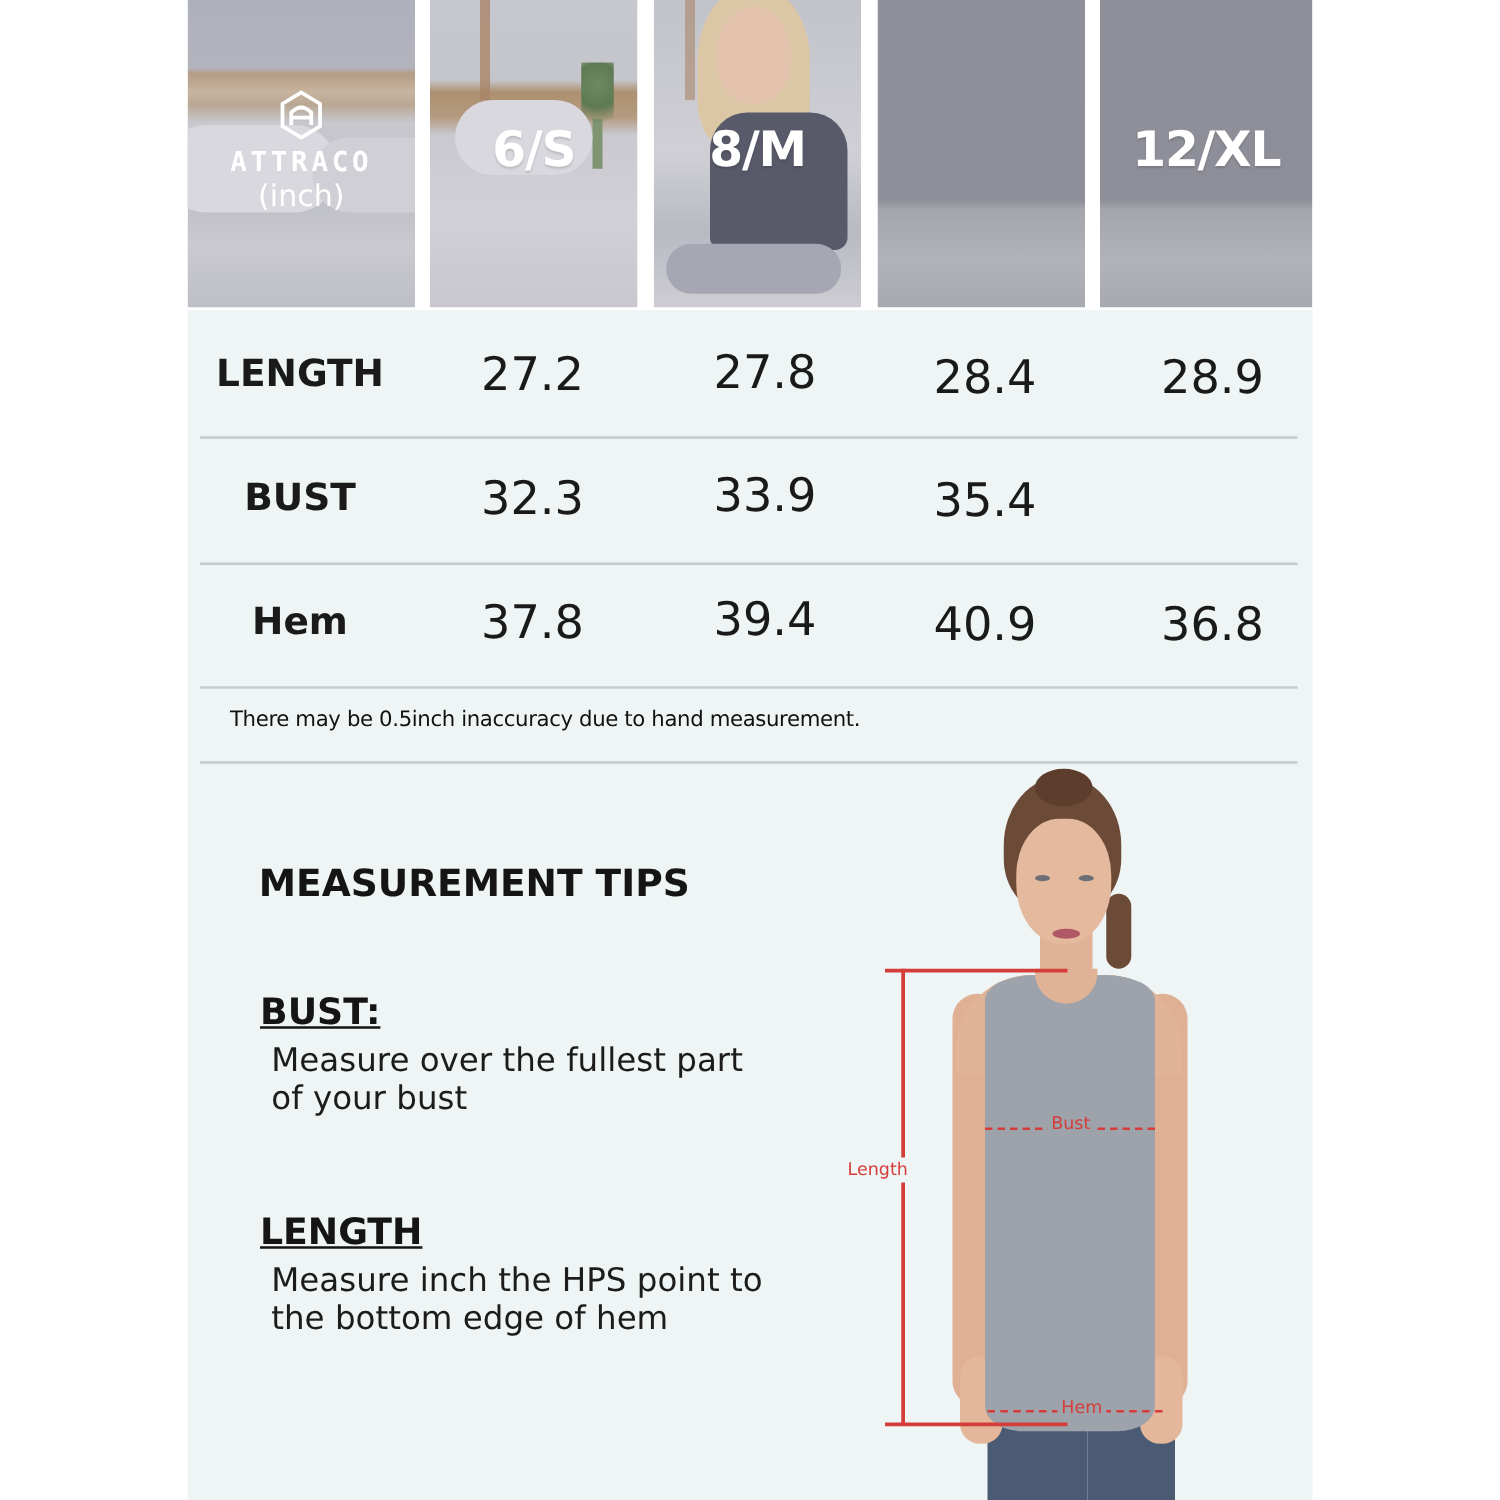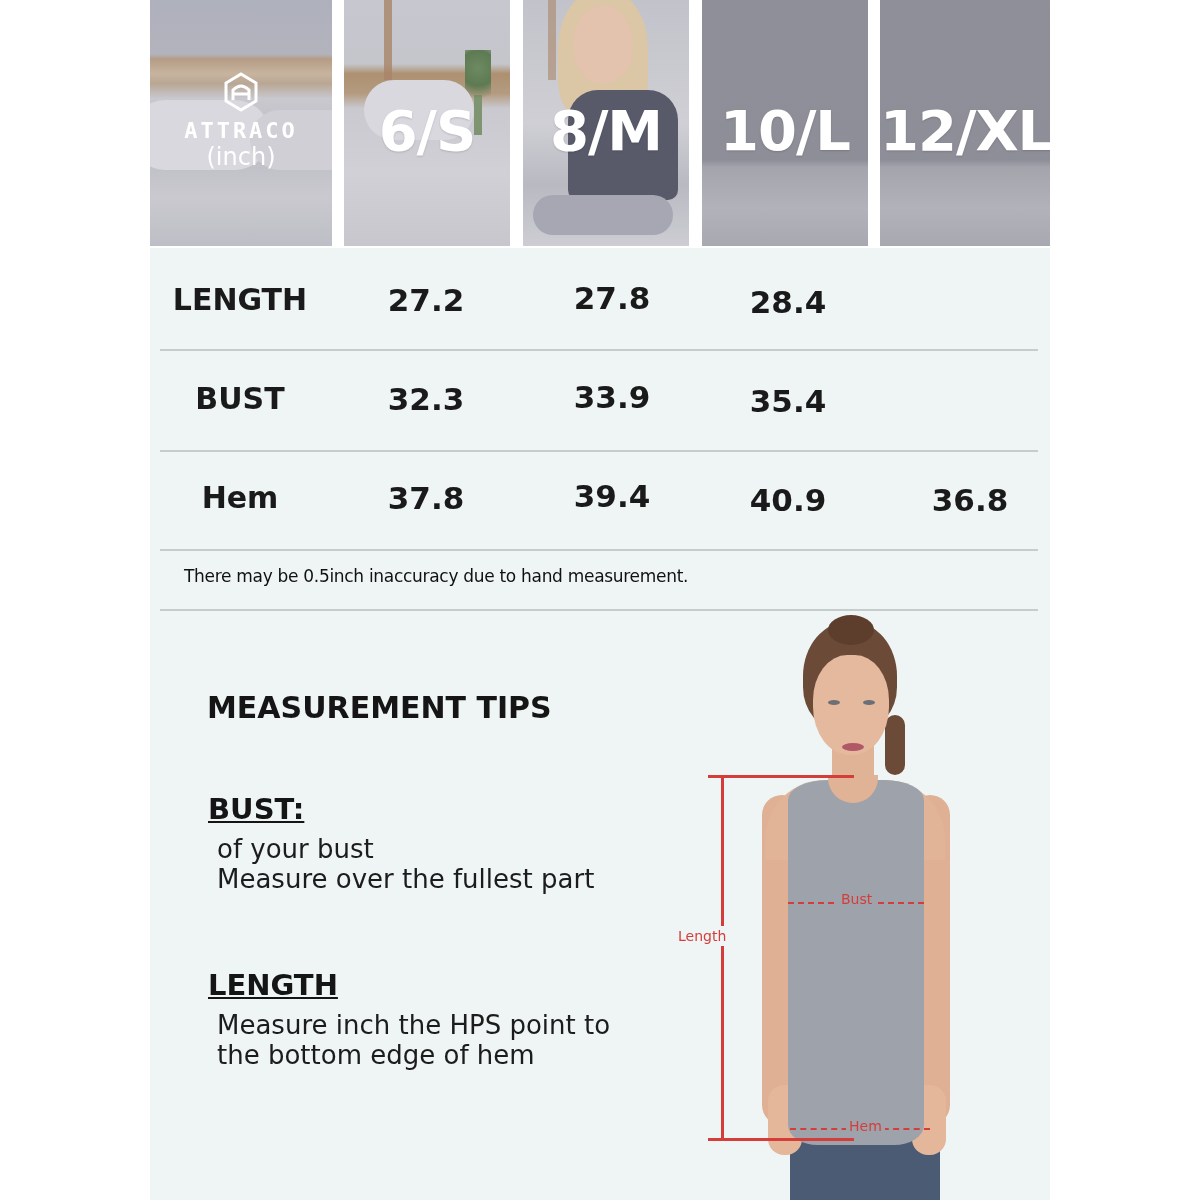--- a/index.html
+++ b/index.html
@@ -30,26 +30,26 @@
 
   .woman-head { position: absolute; width: 60px; height: 78px; border-radius: 50% 50% 45% 45%; background: #e3c3ad; }
   .woman-hair { position: absolute; width: 90px; height: 130px; border-radius: 45% 45% 30% 30%; background: #dbc6a5; }
   .woman-top { position: absolute; width: 110px; height: 110px; border-radius: 30px 30px 10px 10px; background: #585a6a; }
   .woman-leg { position: absolute; width: 140px; height: 40px; border-radius: 20px; background: #a6a7b3; }
 
   .logo { position: absolute; left: 0; top: 72px; width: 182px; text-align: center; color: #ffffff; }
   .logo-icon { display: block; margin: 0 auto; width: 36px; height: 40px; }
   .brand { display: block; font-family: "DejaVu Sans Mono", monospace; font-size: 22px; letter-spacing: 3px; margin-top: 6px; font-weight: bold; }
   .unit { display: block; font-size: 24px; margin-top: 0; }
-  .size { position: absolute; top: 98px; width: 100%; text-align: center; color: #ffffff; font-family: "DejaVu Sans", sans-serif; font-weight: bold; font-size: 56px; letter-spacing: -1px; text-shadow: 0 1px 2px rgba(0,0,0,.15); }
+  .size { position: absolute; top: 98px; width: 100%; text-align: center; color: #ffffff; font-family: "DejaVu Sans", sans-serif; font-weight: bold; font-size: 39px; letter-spacing: -1px; text-shadow: 0 1px 2px rgba(0,0,0,.15); }
 
   
   .row { position: absolute; left: 0; width: 900px; height: 100px; }
   .row .lbl, .row .val { position: absolute; top: 0; height: 100px; line-height: 100px; font-size: 30px; color: #1a1a1a; font-weight: bold; text-align: center; }
-  .row .val { font-weight: 700; font-size: 31px; }
+  .row .val { font-weight: 400; font-size: 37px; }
   .lbl { left: 10px; width: 160px; }
   .v0 { left: 196px; width: 160px; }
   .v1 { left: 382px; width: 160px; }
   .v2 { left: 558px; width: 160px; }
   .v3 { left: 740px; width: 160px; }
   .sep { position: absolute; left: 10px; width: 878px; height: 2px; background: #c5cccb; }
 
   .note { position: absolute; left: 34px; top: 566px; font-size: 17px; color: #111; letter-spacing: -0.3px; }
 
   
@@ -113,34 +113,34 @@
       <div class="post" style="left:25px;opacity:.6;"></div>
       <div class="woman-hair" style="left:35px;top:-10px;"></div>
       <div class="woman-head" style="left:50px;top:5px;"></div>
       <div class="woman-top" style="left:45px;top:90px;"></div>
       <div class="woman-leg" style="left:10px;top:195px;"></div>
       <div class="size">8/M</div>
     </div>
 
     <div class="hcell hc3">
       <div class="bg gray"></div>
-      <div class="size">10/L</div>
     </div>
 
     <div class="hcell hc4">
       <div class="bg gray"></div>
       <div class="size">12/XL</div>
     </div>
   </div>
 
   <div class="row" style="top:250px;">
     <div class="lbl">LENGTH</div>
     <div class="val v0">27.2</div>
     <div class="val v1" style="top:-2px;">27.8</div>
     <div class="val v2" style="top:2px;">28.4</div>
+    <div class="val v3" style="top:2px;">28.9</div>
   </div>
   <div class="sep" style="top:349px;"></div>
 
   <div class="row" style="top:349px;">
     <div class="lbl">BUST</div>
     <div class="val v0">32.3</div>
     <div class="val v1" style="top:-2px;">33.9</div>
     <div class="val v2" style="top:2px;">35.4</div>
   </div>
   <div class="sep" style="top:450px;"></div>
@@ -154,22 +154,22 @@
   </div>
   <div class="sep" style="top:549px;"></div>
 
   <div class="note">There may be 0.5inch inaccuracy due to hand measurement.</div>
   <div class="sep" style="top:609px;"></div>
 
   <div class="tips-title">MEASUREMENT TIPS</div>
 
   <div class="tip-head" style="top:792px;">BUST:</div>
   <div class="tip-body" style="top:834px;">
+    <div>Measure over the fullest part</div>
     <div>of your bust</div>
-    <div>Measure over the fullest part</div>
   </div>
 
   <div class="tip-head" style="top:968px;">LENGTH</div>
   <div class="tip-body" style="top:1010px;">
     <div>Measure inch the HPS point to</div>
     <div>the bottom edge of hem</div>
   </div>
 
   <div class="figure">
     <div class="m-leg" style="left:120px;"></div>

